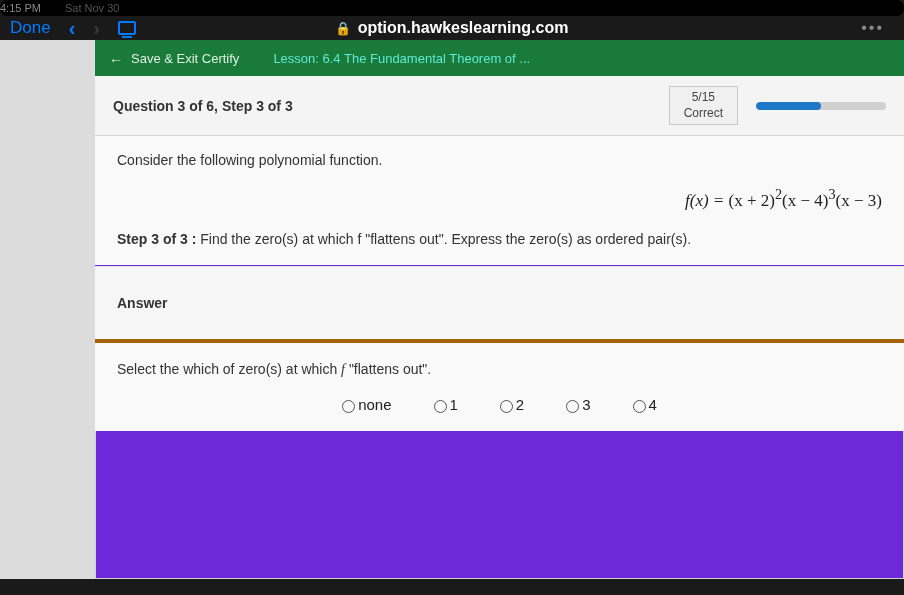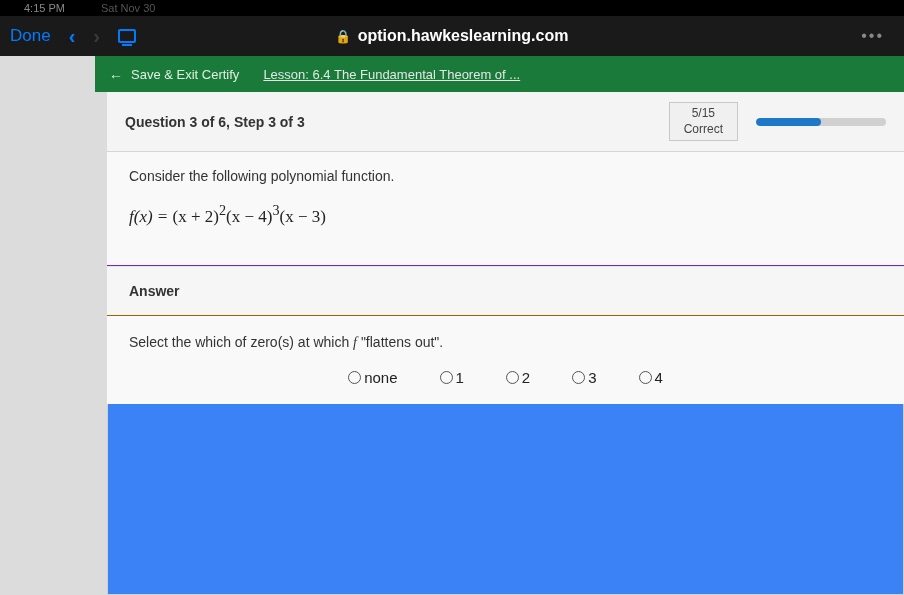--- a/index.html
+++ b/index.html
@@ -7,30 +7,31 @@
     font-family: -apple-system, BlinkMacSystemFont, "Segoe UI", Arial, sans-serif;
     background: #1a1a1a;
     width: 904px;
     height: 595px;
     overflow: hidden;
   }
   .status-bar {
     background: #000;
     color: #888;
     font-size: 11px;
-    padding: 2px 24px;
-    display: flex;
-    gap: 16px;
+    padding: 2px 0;
+    display: flex;
+    gap: 4px;
     height: 16px;
     align-items: center;
+    border-radius: 7px;
   }
   .status-bar .dim { color: #555; margin-left: 20px; }
   .browser-bar {
     background: #1a1a1a;
-    height: 40px;
+    height: 24px;
     display: flex;
     align-items: center;
     padding: 0 10px;
     gap: 18px;
     color: #007aff;
     position: relative;
   }
   .browser-bar .done { font-size: 17px; color: #007aff; }
   .browser-bar .nav-arrow { font-size: 20px; font-weight: bold; }
   .browser-bar .nav-arrow.disabled { color: #3a3a3a; }
@@ -64,26 +65,25 @@
     height: 36px;
     display: flex;
     align-items: center;
     color: #e0f0e0;
     font-size: 13px;
     padding-left: 14px;
     gap: 10px;
   }
   .green-bar .exit { display: flex; align-items: center; gap: 8px; }
   .green-bar .exit .arrow { font-size: 14px; }
-  .green-bar .lesson { margin-left: 14px; color: #e5e5e5; text-decoration: underline; }
+  .green-bar .lesson { margin-left: 24px; color: #5eead4; }
   .card {
-    background: #3b82f6;
+    background: #6d28d9;
     min-height: calc(100% - 36px);
     box-shadow: inset 0 0 0 1px #d0d0d0;
-    margin-left: 12px;
   }
   .q-header {
     display: flex;
     align-items: center;
     padding: 10px 18px;
     border-bottom: 1px solid #d5d5d5;
     background: #f4f4f4;
   }
   .q-title { font-weight: 700; font-size: 14px; color: #333; flex: 1; }
   .score-box {
@@ -106,54 +106,54 @@
   }
   .problem {
     padding: 16px 22px 18px;
     border-bottom: 1px solid #6d28d9;
     font-size: 14px;
     color: #333;
     background: #f9f9f9;
   }
   .problem .intro { margin-bottom: 18px; }
   .formula {
-    text-align: left;
+    text-align: right;
     font-family: "Times New Roman", serif;
     font-style: italic;
     font-size: 17px;
     margin: 10px 0 20px;
     color: #222;
   }
   .formula .rm { font-style: normal; }
   .step-line { font-size: 14px; }
   .step-line b { font-weight: 700; }
   .answer-section {
-    padding: 16px 22px;
+    padding: 28px 22px;
     background: #f6f6f6;
     border-top: 1px solid #e5e5e5;
-    border-bottom: 1px solid #a16207;
+    border-bottom: 4px solid #a16207;
   }
   .answer-label { font-weight: 700; font-size: 14px; color: #333; }
   .ans-body {
     padding: 18px 22px;
     color: #333;
     font-size: 14px;
     background: #f9f9f9;
   }
   .ans-body p { margin-bottom: 18px; }
   .ans-body .ital { font-style: italic; font-family: "Times New Roman", serif; }
   .options {
     display: flex;
     gap: 42px;
     justify-content: center;
     margin-top: 10px;
     font-size: 15px;
     color: #222;
   }
-  .opt { display: flex; align-items: center; gap: 3px; cursor: pointer; }
+  .opt { display: flex; align-items: flex-end; gap: 3px; cursor: pointer; }
   .radio {
     width: 13px; height: 13px; border: 1.5px solid #555; border-radius: 50%;
     display: inline-block;
   }
 </style>
 </head>
 <body>
 
 <div class="status-bar">
   <span>4:15 PM</span>
@@ -193,20 +193,24 @@
       <div class="progress">
         <div class="fill"></div>
       </div>
     </div>
 
     <div class="problem">
       <div class="intro">Consider the following polynomial function.</div>
       <div class="formula">
         <span>f(x) = </span><span class="rm">(x + 2)</span><sup class="rm">2</sup><span class="rm">(x − 4)</span><sup class="rm">3</sup><span class="rm">(x − 3)</span>
       </div>
+      <div class="step-line">
+        <b>Step 3 of 3 :</b>
+        <span>Find the zero(s) at which </span><span class="ital">f</span><span> "flattens out". Express the zero(s) as ordered pair(s).</span>
+      </div>
     </div>
 
     <div class="answer-section">
       <div class="answer-label">Answer</div>
     </div>
 
     <div class="ans-body">
       <p>
         <span>Select the which of zero(s) at which </span><span class="ital">f</span><span> "flattens out".</span>
       </p>

